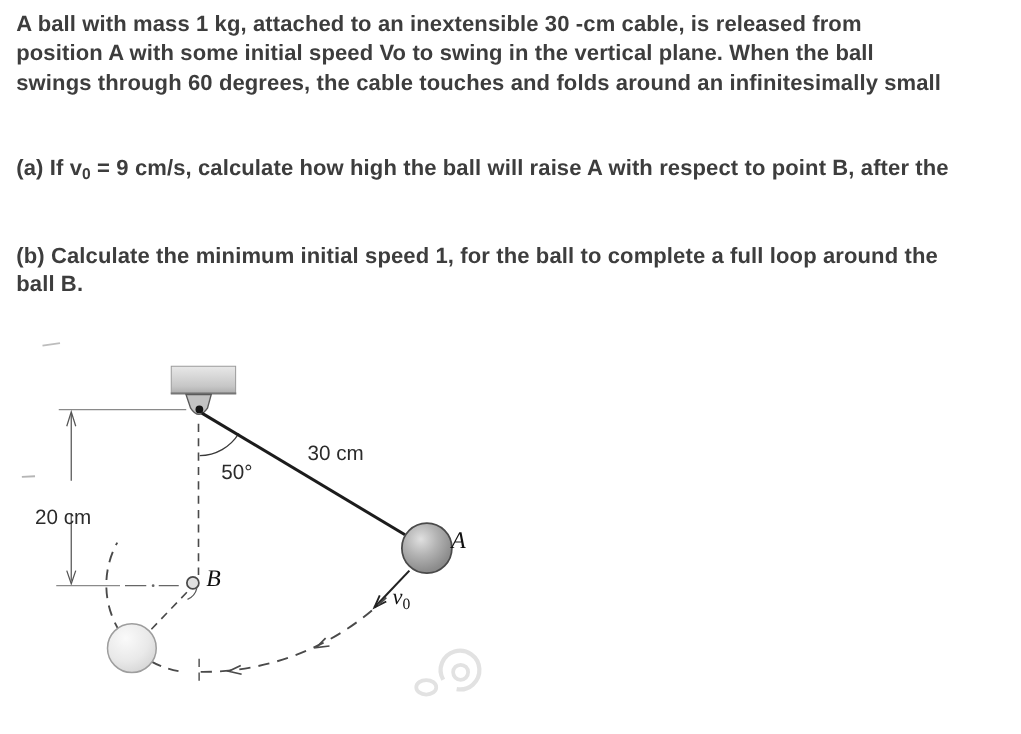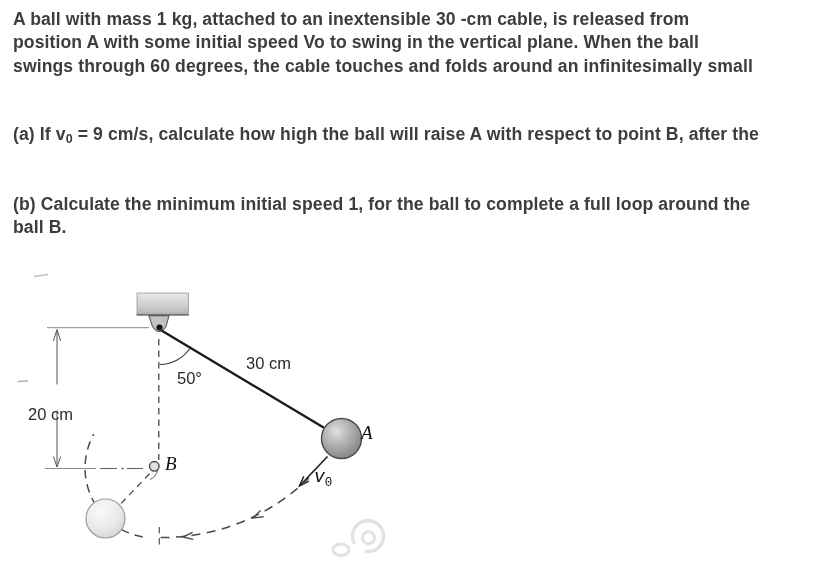--- a/index.html
+++ b/index.html
@@ -133,14 +133,14 @@
       <circle cx="368.5" cy="537.8" r="6" stroke-width="3"></circle>
       <ellipse cx="341" cy="549.8" rx="8" ry="5.8" stroke-width="3"></ellipse>
     </g>
   </svg>
 
   <div class="dim-label" style="left:28px; top:405px;">20 cm</div>
   <div class="dim-label" style="left:177px; top:369px;">50°</div>
   <div class="dim-label" style="left:246px; top:354px;">30 cm</div>
   <div class="math-label" style="left:361px; top:423px;">A</div>
   <div class="math-label" style="left:165px; top:454px;">B</div>
-  <div class="math-label" style="left:314px; top:467px;font-family:Liberation Mono, monospace;"><span class="v0-main">v</span><span class="v0-sub">0</span></div>
+  <div class="math-label" style="left:314px; top:467px;"><span class="v0-main">v</span><span class="v0-sub">0</span></div>
 </div>
 
 </body></html>

